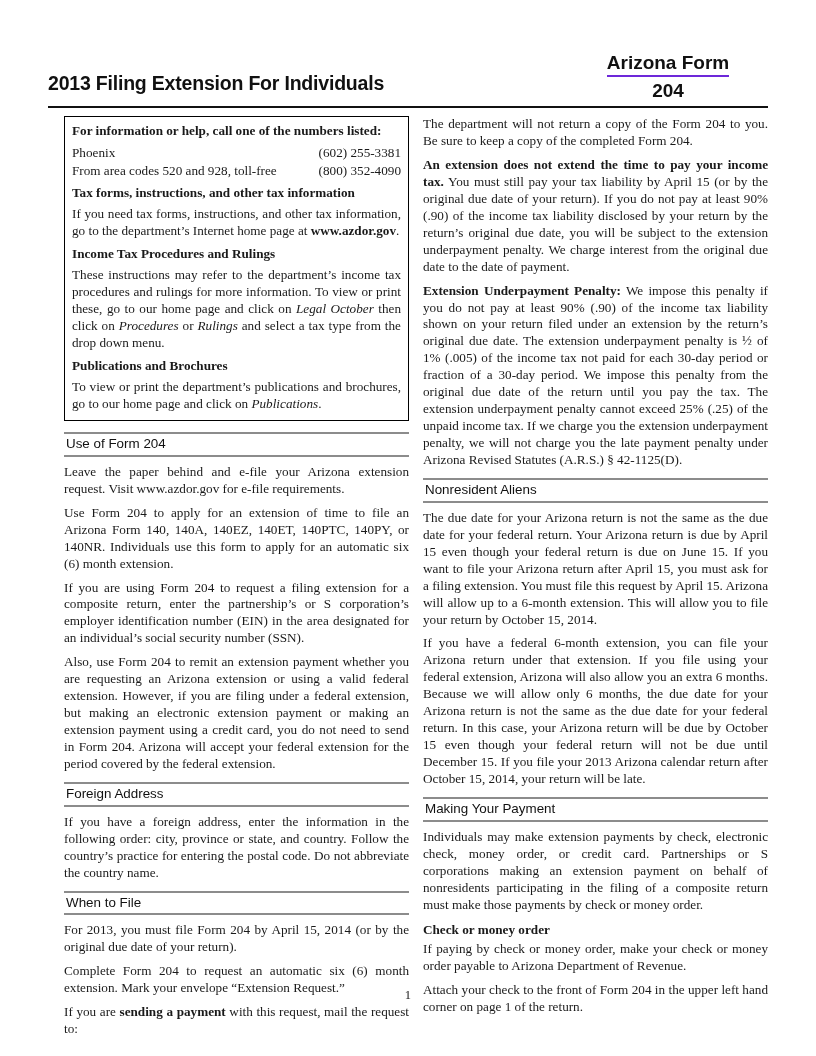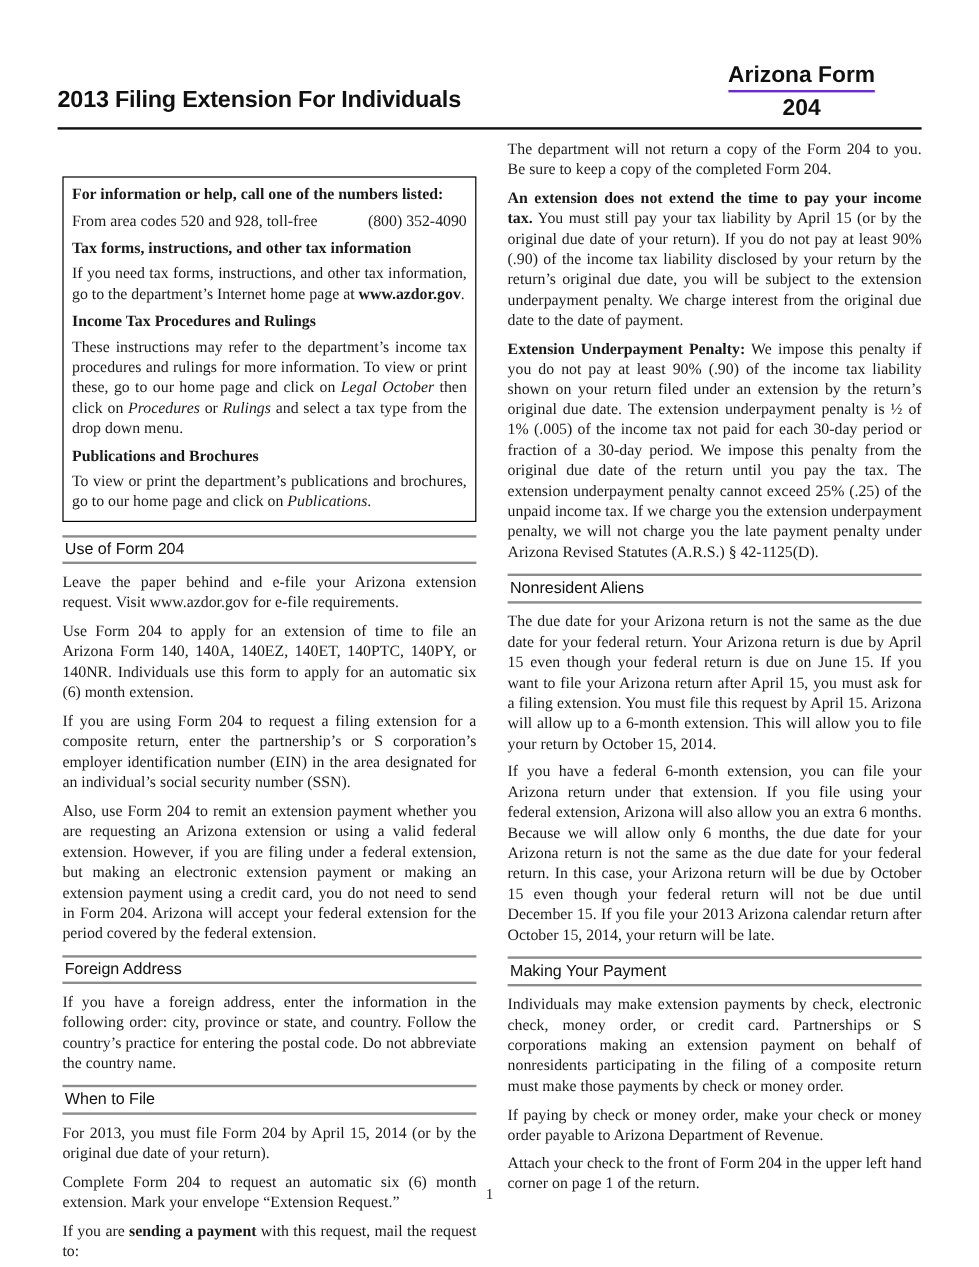--- a/index.html
+++ b/index.html
@@ -70,21 +70,21 @@
     height: 0;
     border-top: 2px solid #111111;
   }
 
   
   .col {
     position: absolute;
     top: 116px;
     width: 345px;
   }
-  .col-left { left: 52px; margin-top: 31px; }
+  .col-left { left: 64px; }
   .col-right { left: 423px; }
 
   p {
     margin: 0 0 7px 0;
     font-size: 13.2px;
     line-height: 1.285;
     text-align: justify;
     text-justify: inter-word;
     hyphens: none;
   }
@@ -169,20 +169,24 @@
     </div>
   </div>
   <div class="masthead-rule"></div>
 
   <div class="col col-left">
 
     <div class="info-box">
       <p class="box-head">For information or help, call one of the numbers listed:</p>
 
       <div class="phone-row">
+        <span>Phoenix</span>
+        <span class="pnum">(602) 255-3381</span>
+      </div>
+      <div class="phone-row">
         <span>From area codes 520 and 928, toll-free</span>
         <span class="pnum">(800) 352-4090</span>
       </div>
 
       <p class="box-subhead">Tax forms, instructions, and other tax information</p>
       <p><span>If you need tax forms, instructions, and other tax information, go to the department’s Internet home page at </span><b>www.azdor.gov</b><span>.</span></p>
 
       <p class="box-subhead">Income Tax Procedures and Rulings</p>
       <p><span>These instructions may refer to the department’s income tax procedures and rulings for more information.  To view or print these, go to our home page and click on </span><i>Legal October</i><span> then click on </span><i>Procedures</i><span> or </span><i>Rulings</i><span> and select a tax type from the drop down menu.</span></p>
 
@@ -210,18 +214,19 @@
     <p>The department will not return a copy of the Form 204 to you. Be sure to keep a copy of the completed Form 204.</p>
     <p><b>An extension does not extend the time to pay your income tax.</b><span> You must still pay your tax liability by April 15 (or by the original due date of your return). If you do not pay at least 90% (.90) of the income tax liability disclosed by your return by the return’s original due date, you will be subject to the extension underpayment penalty.  We charge interest from the original due date to the date of payment.</span></p>
     <p><b>Extension Underpayment Penalty:</b><span> We impose this penalty if you do not pay at least 90% (.90) of the income tax liability shown on your return filed under an extension by the return’s original due date. The extension underpayment penalty is ½ of 1% (.005) of the income tax not paid for each 30-day period or fraction of a 30-day period. We impose this penalty from the original due date of the return until you pay the tax. The extension underpayment penalty cannot exceed 25% (.25) of the unpaid income tax.  If we charge you the extension underpayment penalty, we will not charge you the late payment penalty under Arizona Revised Statutes (A.R.S.) § 42-1125(D).</span></p>
 
     <div class="sec-head">Nonresident Aliens</div>
     <p>The due date for your Arizona return is not the same as the due date for your federal return. Your Arizona return is due by April 15 even though your federal return is due on June 15. If you want to file your Arizona return after April 15, you must ask for a filing extension.  You must file this request by April 15.  Arizona will allow up to a 6-month extension.  This will allow you to file your return by October 15, 2014.</p>
     <p>If you have a federal 6-month extension, you can file your Arizona return under that extension.  If you file using your federal extension, Arizona will also allow you an extra 6 months.  Because we will allow only 6 months, the due date for your Arizona return is not the same as the due date for your federal return.  In this case, your Arizona return will be due by October 15 even though your federal return will not be due until December 15.  If you file your 2013 Arizona calendar return after October 15, 2014, your return will be late.</p>
 
     <div class="sec-head">Making Your Payment</div>
     <p>Individuals may make extension payments by check, electronic check, money order, or credit card.  Partnerships or S corporations making an extension payment on behalf of nonresidents participating in the filing of a composite return must make those payments by check or money order.</p>
+    <p class="box-subhead">Check or money order</p>
     <p>If paying by check or money order, make your check or money order payable to Arizona Department of Revenue.</p>
     <p>Attach your check to the front of Form 204 in the upper left hand corner on page 1 of the return.</p>
   </div>
 
   <div class="page-num">1</div>
 </div>
 
 </body></html>

